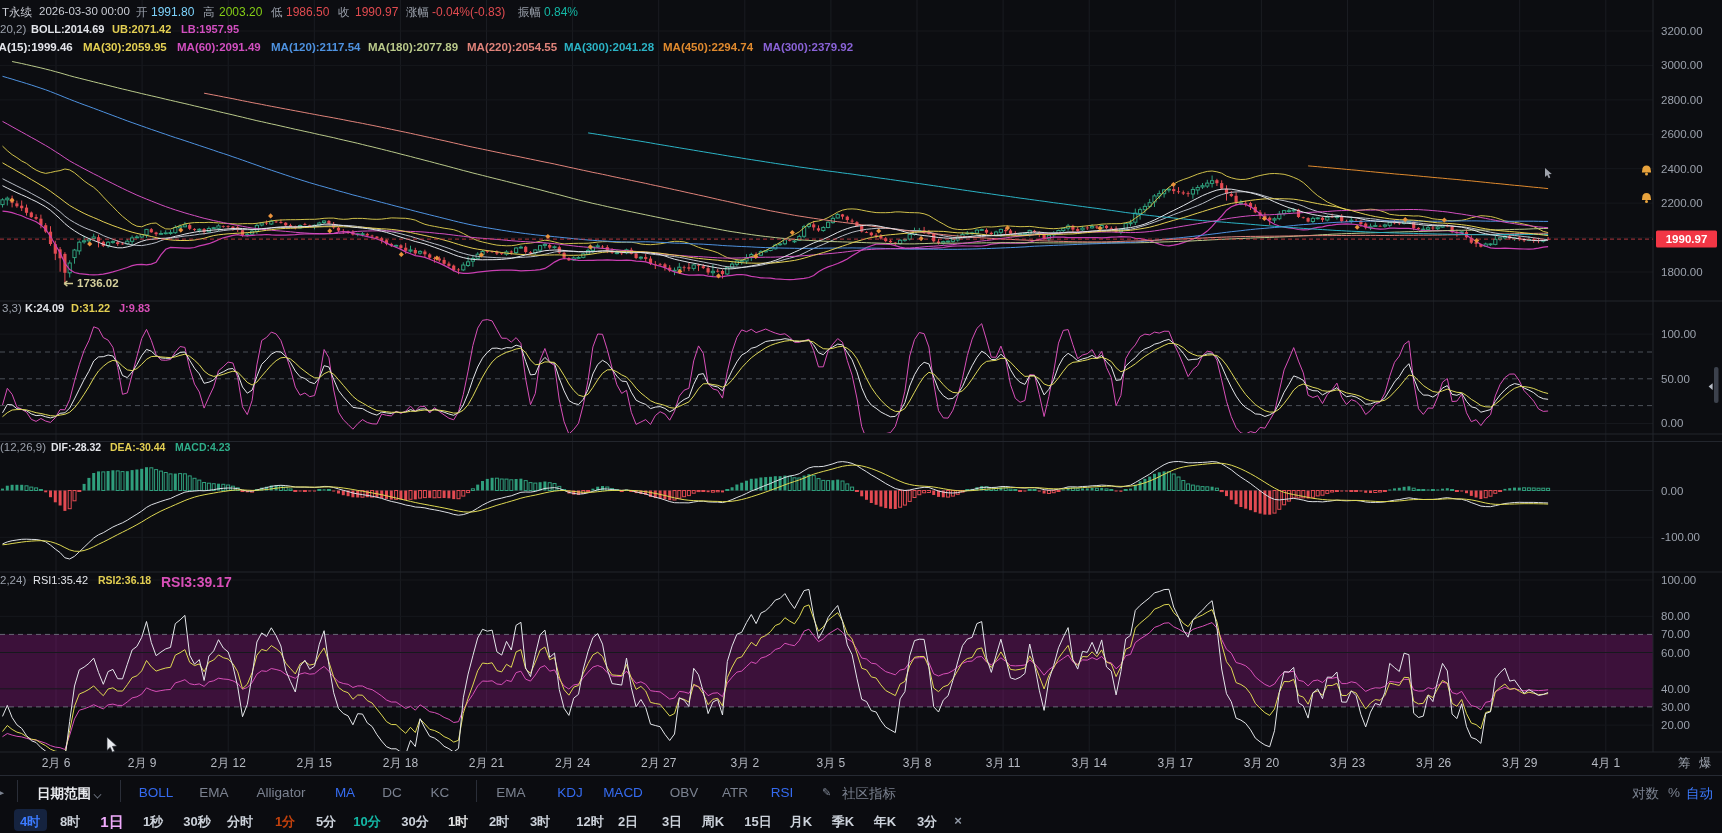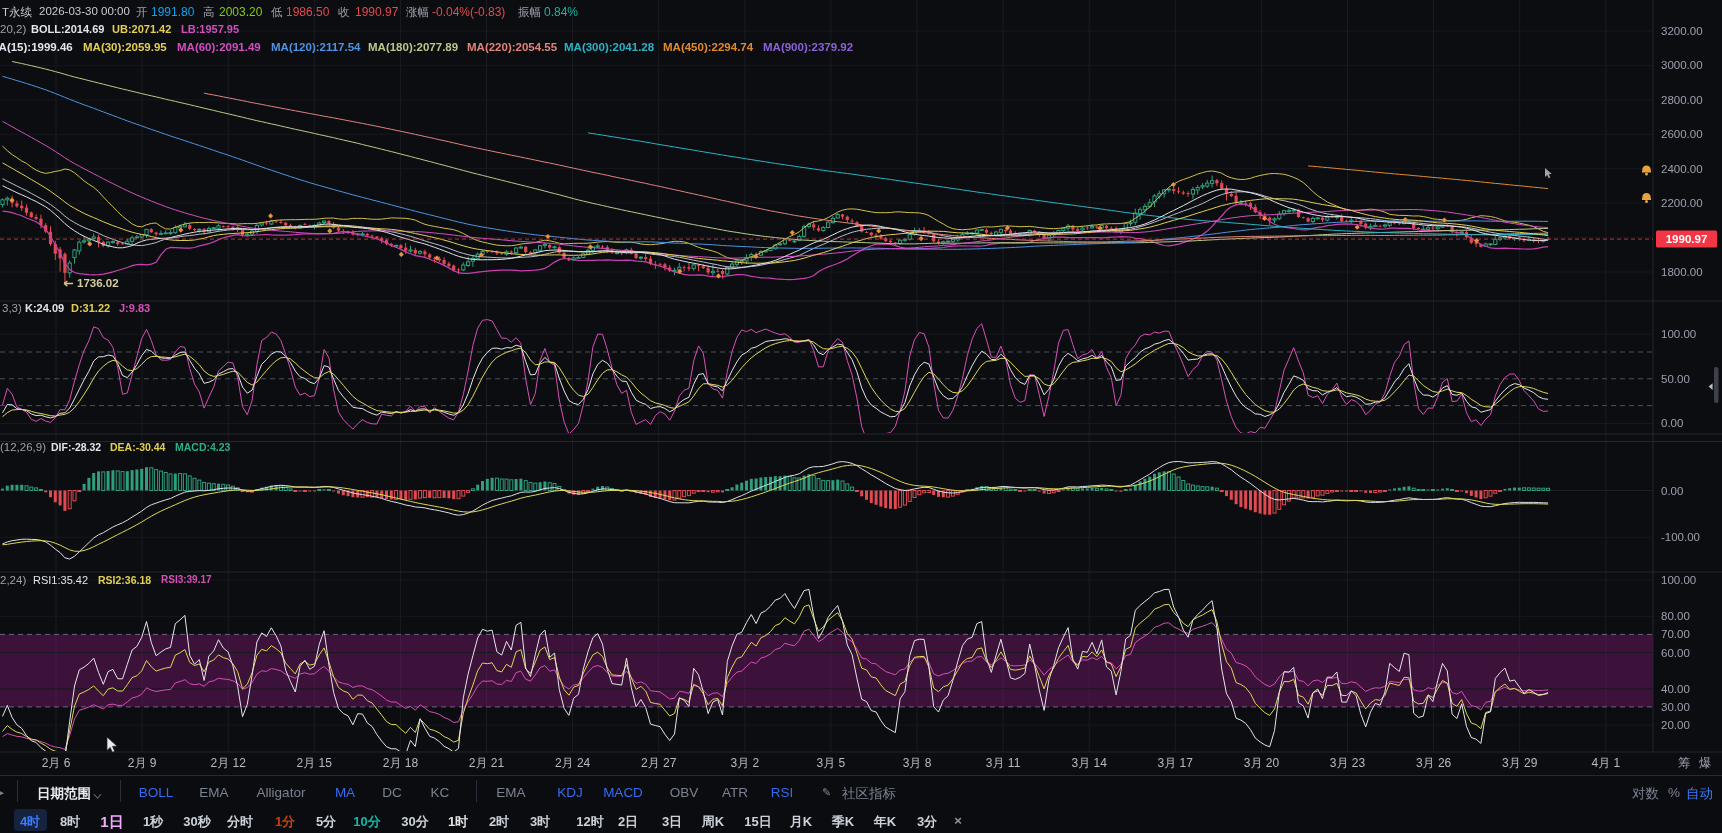--- a/index.html
+++ b/index.html
@@ -1146,21 +1146,21 @@
         <circle cx="0" cy="3.9" r="1.5" fill="#e8a33d"></circle>
       </g>
 <rect x="1714" y="367" width="4.5" height="36" rx="2" fill="#3c414c"></rect>
 <path d="M1713.5,386.5 l-4.5,-3.6 l0,7.2 Z" fill="#aeb4bf" transform="translate(-0.5,0)" opacity="0.0"></path>
 <path d="M1712.6,383.2 L1708.6,386.6 L1712.6,390.0 Z" fill="#b7bcc6"></path>
 <path d="M107,737 l0,13.5 l3.2,-3.1 l2.1,4.8 l2.3,-1.0 l-2.1,-4.8 l4.4,-0.4 Z" fill="#e8eaee" stroke="#20232a" stroke-width="0.7"></path>
 </svg>
 <div style="position:absolute;left:2px;top:5px;color:#c9ccd4;font-weight:400;font-size:11.5px;white-space:pre;letter-spacing:0">T永续</div>
 <div style="position:absolute;left:39px;top:5px;color:#c9ccd4;font-weight:400;font-size:11.5px;white-space:pre;letter-spacing:0">2026-03-30 00:00</div>
 <div style="position:absolute;left:136px;top:5px;color:#9ba1ac;font-weight:400;font-size:11.5px;white-space:pre;letter-spacing:0">开</div>
-<div style="position:absolute;left:151px;top:5px;color:#0ea5e9;font-weight:400;font-size:12px;white-space:pre;letter-spacing:0">1991.80</div>
+<div style="position:absolute;left:151px;top:5px;color:#7dd3fc;font-weight:400;font-size:12px;white-space:pre;letter-spacing:0">1991.80</div>
 <div style="position:absolute;left:203px;top:5px;color:#9ba1ac;font-weight:400;font-size:11.5px;white-space:pre;letter-spacing:0">高</div>
 <div style="position:absolute;left:219px;top:5px;color:#84cc16;font-weight:400;font-size:12px;white-space:pre;letter-spacing:0">2003.20</div>
 <div style="position:absolute;left:271px;top:5px;color:#9ba1ac;font-weight:400;font-size:11.5px;white-space:pre;letter-spacing:0">低</div>
 <div style="position:absolute;left:286px;top:5px;color:#e14b50;font-weight:400;font-size:12px;white-space:pre;letter-spacing:0">1986.50</div>
 <div style="position:absolute;left:338px;top:5px;color:#9ba1ac;font-weight:400;font-size:11.5px;white-space:pre;letter-spacing:0">收</div>
 <div style="position:absolute;left:355px;top:5px;color:#e14b50;font-weight:400;font-size:12px;white-space:pre;letter-spacing:0">1990.97</div>
 <div style="position:absolute;left:406px;top:5px;color:#9ba1ac;font-weight:400;font-size:11.5px;white-space:pre;letter-spacing:0">涨幅</div>
 <div style="position:absolute;left:432px;top:5px;color:#e14b50;font-weight:400;font-size:12px;white-space:pre;letter-spacing:0">-0.04%(-0.83)</div>
 <div style="position:absolute;left:518px;top:5px;color:#9ba1ac;font-weight:400;font-size:11.5px;white-space:pre;letter-spacing:0">振幅</div>
 <div style="position:absolute;left:544px;top:5px;color:#14b8a6;font-weight:400;font-size:12px;white-space:pre;letter-spacing:0">0.84%</div>
@@ -1169,33 +1169,33 @@
 <div style="position:absolute;left:112px;top:23px;color:#e3cf52;font-weight:700;font-size:11px;white-space:pre;letter-spacing:0">UB:2071.42</div>
 <div style="position:absolute;left:181px;top:23px;color:#d24fc0;font-weight:700;font-size:11px;white-space:pre;letter-spacing:0">LB:1957.95</div>
 <div style="position:absolute;left:-11px;top:41px;color:#e3e5ea;font-weight:700;font-size:11.5px;white-space:pre;letter-spacing:0">MA(15):1999.46</div>
 <div style="position:absolute;left:83px;top:41px;color:#e3cf52;font-weight:700;font-size:11.5px;white-space:pre;letter-spacing:0">MA(30):2059.95</div>
 <div style="position:absolute;left:177px;top:41px;color:#d24fc0;font-weight:700;font-size:11.5px;white-space:pre;letter-spacing:0">MA(60):2091.49</div>
 <div style="position:absolute;left:271px;top:41px;color:#4e92e0;font-weight:700;font-size:11.5px;white-space:pre;letter-spacing:0">MA(120):2117.54</div>
 <div style="position:absolute;left:368px;top:41px;color:#b9c98a;font-weight:700;font-size:11.5px;white-space:pre;letter-spacing:0">MA(180):2077.89</div>
 <div style="position:absolute;left:467px;top:41px;color:#e0837a;font-weight:700;font-size:11.5px;white-space:pre;letter-spacing:0">MA(220):2054.55</div>
 <div style="position:absolute;left:564px;top:41px;color:#2bb3c5;font-weight:700;font-size:11.5px;white-space:pre;letter-spacing:0">MA(300):2041.28</div>
 <div style="position:absolute;left:663px;top:41px;color:#e08a2e;font-weight:700;font-size:11.5px;white-space:pre;letter-spacing:0">MA(450):2294.74</div>
-<div style="position:absolute;left:763px;top:41px;color:#8a63d8;font-weight:700;font-size:11.5px;white-space:pre;letter-spacing:0">MA(900):2379.92</div>
+<div style="position:absolute;left:763px;top:41px;color:#8a63d8;font-weight:700;font-size:11.5px;white-space:pre;letter-spacing:0">MA(300):2379.92</div>
 <div style="position:absolute;left:2px;top:302px;color:#9ba1ac;font-weight:400;font-size:11.5px;white-space:pre;letter-spacing:0">3,3)</div>
 <div style="position:absolute;left:25px;top:302px;color:#e3e5ea;font-weight:700;font-size:11px;white-space:pre;letter-spacing:0">K:24.09</div>
 <div style="position:absolute;left:71px;top:302px;color:#e3cf52;font-weight:700;font-size:11px;white-space:pre;letter-spacing:0">D:31.22</div>
 <div style="position:absolute;left:119px;top:302px;color:#d84fb8;font-weight:700;font-size:11px;white-space:pre;letter-spacing:0">J:9.83</div>
 <div style="position:absolute;left:0px;top:441px;color:#9ba1ac;font-weight:400;font-size:11.5px;white-space:pre;letter-spacing:0">(12,26,9)</div>
 <div style="position:absolute;left:51px;top:441px;color:#e3e5ea;font-weight:700;font-size:10.5px;white-space:pre;letter-spacing:0">DIF:-28.32</div>
 <div style="position:absolute;left:110px;top:441px;color:#e3cf52;font-weight:700;font-size:10.5px;white-space:pre;letter-spacing:0">DEA:-30.44</div>
 <div style="position:absolute;left:175px;top:441px;color:#2fae8a;font-weight:700;font-size:10.5px;white-space:pre;letter-spacing:0">MACD:4.23</div>
 <div style="position:absolute;left:0px;top:574px;color:#9ba1ac;font-weight:400;font-size:11.5px;white-space:pre;letter-spacing:0">2,24)</div>
 <div style="position:absolute;left:33px;top:574px;color:#e3e5ea;font-weight:400;font-size:11px;white-space:pre;letter-spacing:0">RSI1:35.42</div>
 <div style="position:absolute;left:98px;top:574px;color:#e3cf52;font-weight:700;font-size:10.5px;white-space:pre;letter-spacing:0">RSI2:36.18</div>
-<div style="position:absolute;left:161px;top:574px;color:#d84fb8;font-weight:700;font-size:10px;white-space:pre;letter-spacing:0">RSI3:39.17</div>
+<div style="position:absolute;left:161px;top:574px;color:#d84fb8;font-weight:700;font-size:14px;white-space:pre;letter-spacing:0">RSI3:39.17</div>
 <div style="position:absolute;left:0;top:775px;width:1722px;height:58px;background:#0b0c10;border-top:1px solid #262a33">
 <div style="position:absolute;left:17px;top:4px;width:1px;height:22px;background:#2a2e38"></div>
 <div style="position:absolute;left:120px;top:4px;width:1px;height:22px;background:#2a2e38"></div>
 <div style="position:absolute;left:476px;top:4px;width:1px;height:22px;background:#2a2e38"></div>
 <div style="position:absolute;left:-3px;top:12px;color:#7b8290;font-weight:400;font-size:9px;white-space:pre">➤﻿</div>
 <div style="position:absolute;left:37px;top:9px;color:#e8eaee;font-weight:700;font-size:13.5px;white-space:pre">日期范围</div>
 <div style="position:absolute;left:94px;top:15px;width:6px;height:6px;border-left:1.4px solid #7b8290;border-bottom:1.4px solid #7b8290;transform:rotate(-45deg) scale(0.8)"></div>
 <div style="position:absolute;left:156px;top:9px;transform:translateX(-50%);color:#356bf0;font-weight:400;font-size:13.5px;white-space:pre">BOLL</div>
 <div style="position:absolute;left:214px;top:9px;transform:translateX(-50%);color:#7b8290;font-weight:400;font-size:13.5px;white-space:pre">EMA</div>
 <div style="position:absolute;left:281px;top:9px;transform:translateX(-50%);color:#7b8290;font-weight:400;font-size:13.5px;white-space:pre">Alligator</div>

